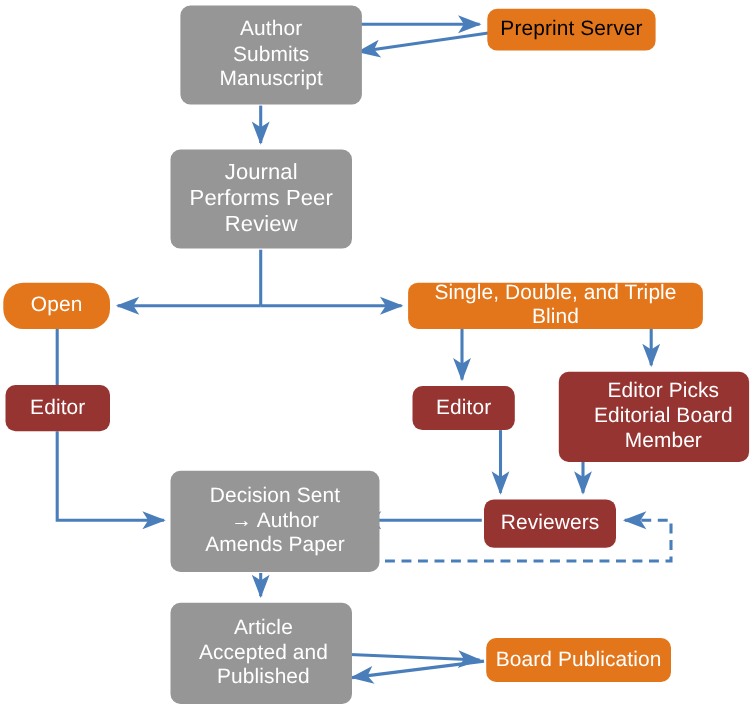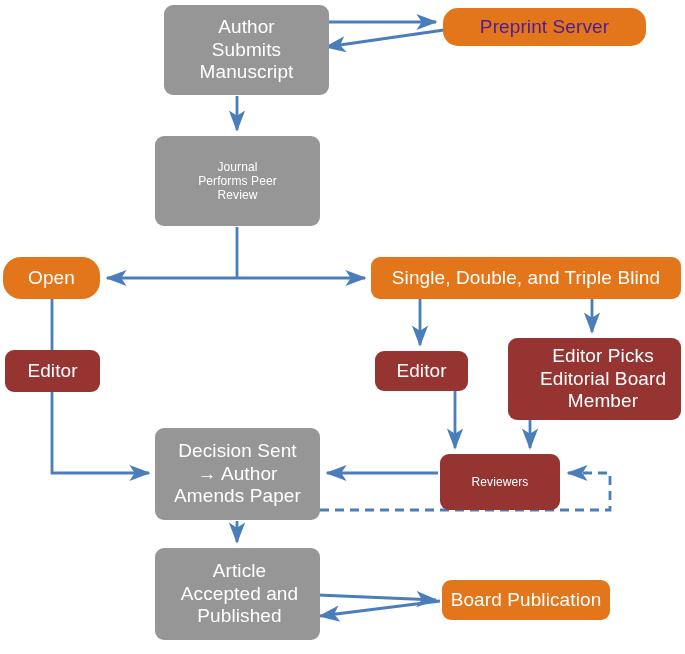--- a/index.html
+++ b/index.html
@@ -85,51 +85,51 @@
 
     <line x1="440" y1="601" x2="320" y2="616" stroke="#4A7EBB" stroke-width="2.8" marker-end="url(#arw)"></line>
   </svg>
 
   <div id="nodes">
       <div class="node gray" style="left: 164px; top: 5px; width: 165px; height: 90px; font-size: 19px; background: rgb(150, 150, 150); color: rgb(255, 255, 255);">
         <span style="white-space: pre-line;">Author
 Submits
 Manuscript</span>
       </div>
-      <div class="node orange" style="left: 443px; top: 8px; width: 203px; height: 38px; font-size: 19px; background: rgb(227, 118, 27); color: #4c1d95; border-radius: 15px;">
+      <div class="node orange" style="left: 443px; top: 8px; width: 153px; height: 38px; font-size: 19px; background: rgb(227, 118, 27); color: #000000;">
         <span style="white-space: pre-line;">Preprint Server</span>
       </div>
-      <div class="node gray" style="left: 155px; top: 136px; width: 165px; height: 90px; font-size: 12px; background: rgb(150, 150, 150); color: rgb(255, 255, 255);">
+      <div class="node gray" style="left: 155px; top: 136px; width: 165px; height: 90px; font-size: 20px; background: rgb(150, 150, 150); color: rgb(255, 255, 255);">
         <span style="white-space: pre-line;">Journal
 Performs Peer
 Review</span>
       </div>
       <div class="node orange" style="left: 3px; top: 257px; width: 97px; height: 42px; font-size: 19px; background: rgb(227, 118, 27); color: rgb(255, 255, 255); border-radius: 18px;">
         <span style="white-space: pre-line;">Open</span>
       </div>
-      <div class="node orange" style="left: 371px; top: 257px; width: 310px; height: 42px; font-size: 19px; background: rgb(227, 118, 27); color: rgb(255, 255, 255);">
+      <div class="node orange" style="left: 371px; top: 257px; width: 268px; height: 42px; font-size: 19px; background: rgb(227, 118, 27); color: rgb(255, 255, 255);">
         <span style="white-space: pre-line;">Single, Double, and Triple Blind</span>
       </div>
       <div class="node red" style="left: 5px; top: 350px; width: 95px; height: 42px; font-size: 19px; background: rgb(150, 52, 50); color: rgb(255, 255, 255);">
         <span style="white-space: pre-line;">Editor</span>
       </div>
       <div class="node red" style="left: 375px; top: 351px; width: 93px; height: 40px; font-size: 19px; background: rgb(150, 52, 50); color: rgb(255, 255, 255);">
         <span style="white-space: pre-line;">Editor</span>
       </div>
       <div class="node red" style="left: 508px; top: 338px; width: 173px; height: 82px; font-size: 19px; background: rgb(150, 52, 50); color: rgb(255, 255, 255); padding-left: 23px;">
         <span style="white-space: pre-line;">Editor Picks
 Editorial Board
 Member</span>
       </div>
-      <div class="node gray" style="left: 155px; top: 428px; width: 165px; height: 92px; font-size: 19px; background: rgb(150, 150, 150); color: rgb(255, 255, 255);">
+      <div class="node gray" style="left: 155px; top: 428px; width: 190px; height: 92px; font-size: 19px; background: rgb(150, 150, 150); color: rgb(255, 255, 255);">
         <span style="white-space: pre-line;">Decision Sent
 → Author
 Amends Paper</span>
       </div>
-      <div class="node red" style="left: 440px; top: 454px; width: 120px; height: 56px; font-size: 12px; background: rgb(150, 52, 50); color: rgb(255, 255, 255);">
+      <div class="node red" style="left: 440px; top: 454px; width: 120px; height: 44px; font-size: 19px; background: rgb(150, 52, 50); color: rgb(255, 255, 255);">
         <span style="white-space: pre-line;">Reviewers</span>
       </div>
       <div class="node gray" style="left: 155px; top: 548px; width: 165px; height: 92px; font-size: 19px; background: rgb(150, 150, 150); color: rgb(255, 255, 255); padding-left: 10px;">
         <span style="white-space: pre-line;">Article
 Accepted and
 Published</span>
       </div>
       <div class="node orange" style="left: 442px; top: 580px; width: 168px; height: 40px; font-size: 19px; background: rgb(227, 118, 27); color: rgb(255, 255, 255);">
         <span style="white-space: pre-line;">Board Publication</span>
       </div>

